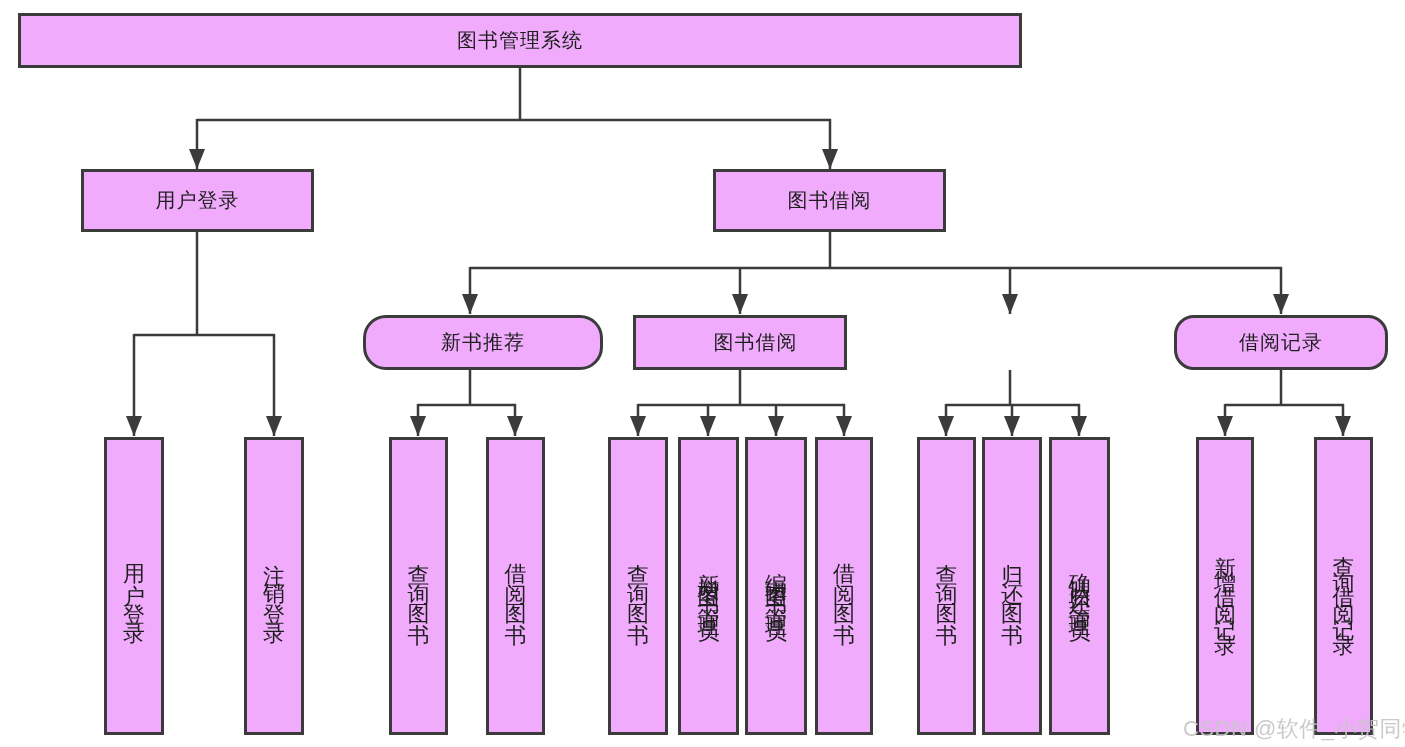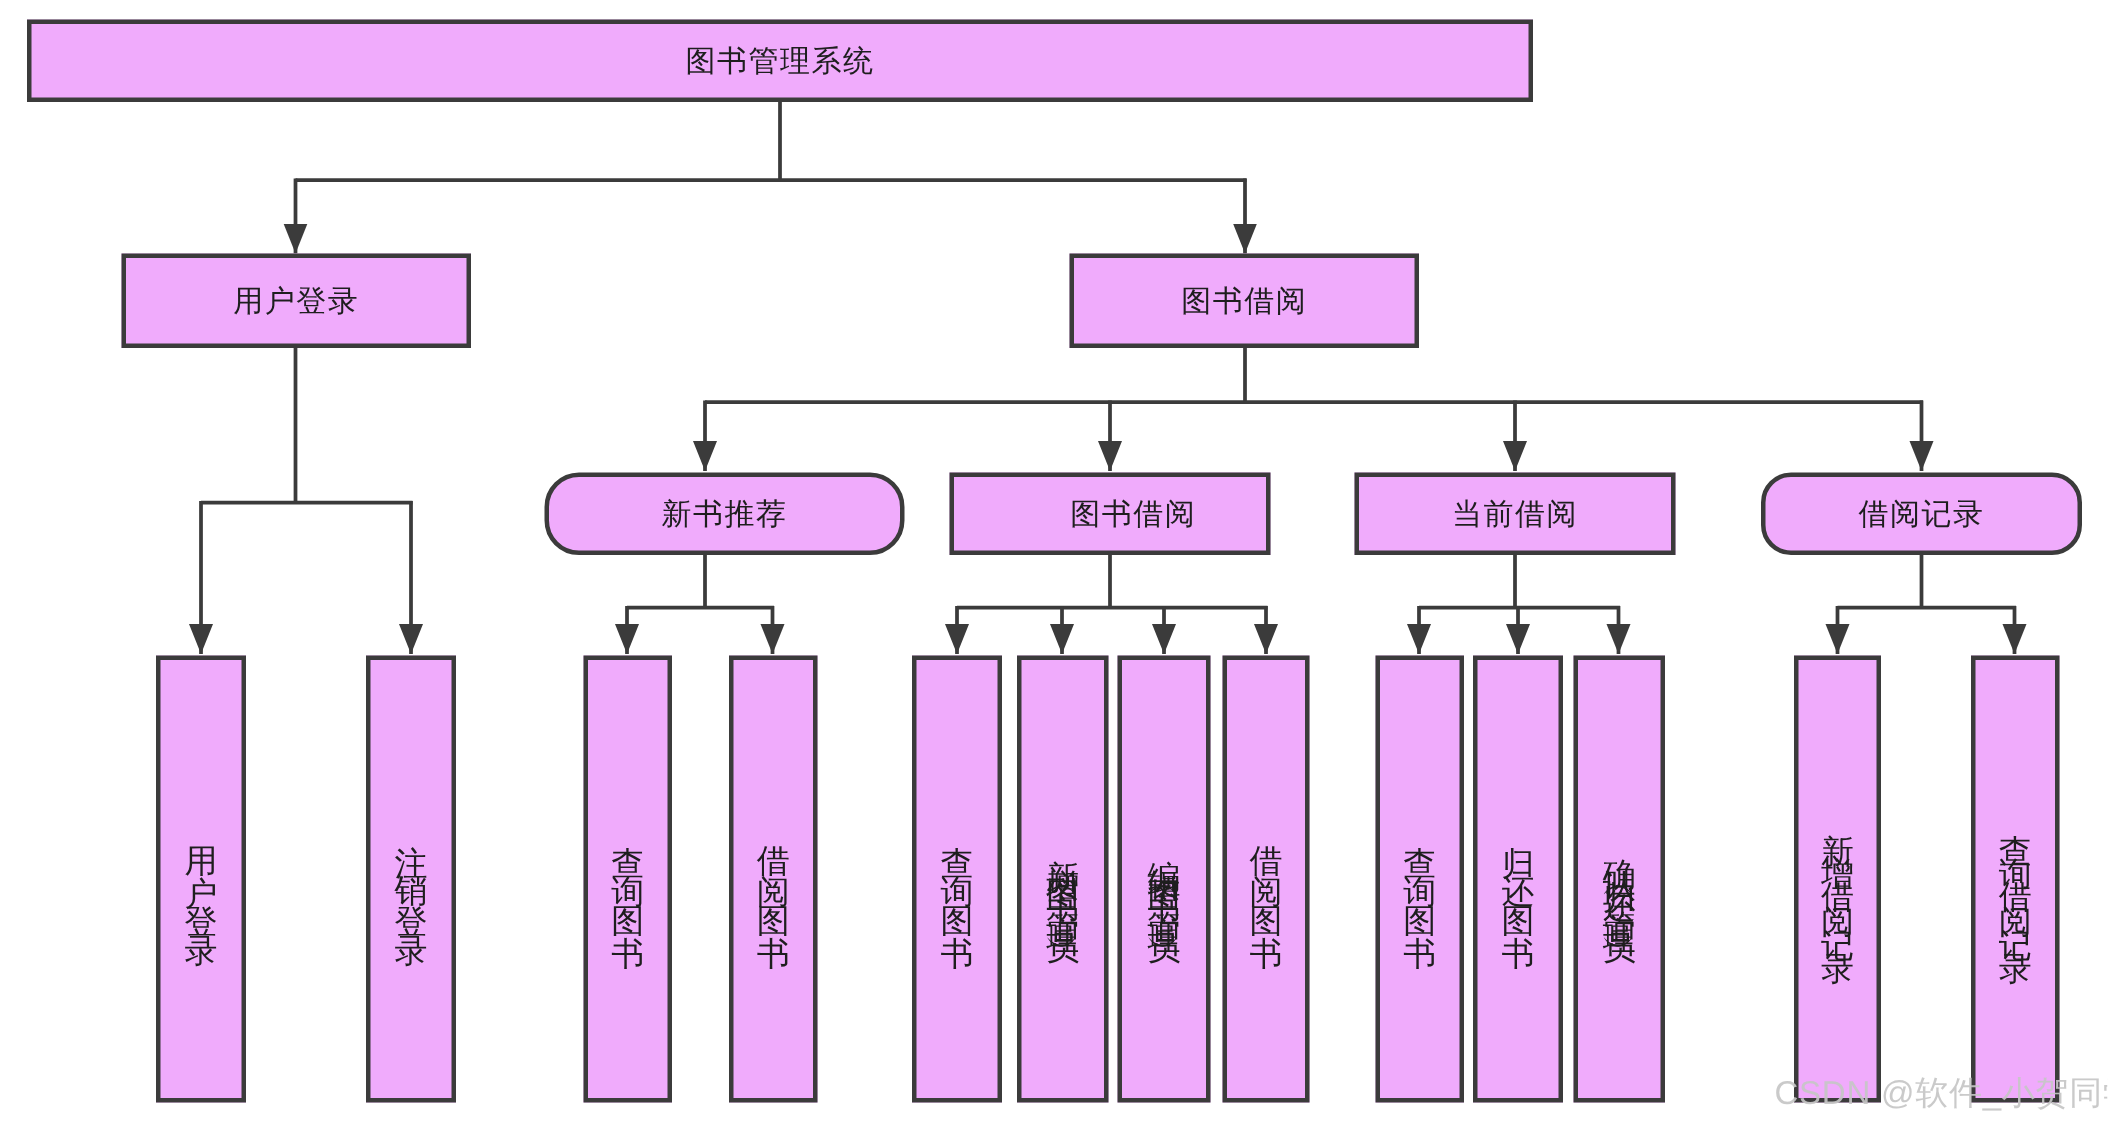--- a/index.html
+++ b/index.html
@@ -94,21 +94,20 @@
     </g>
   </svg>
 
   <div class="node h" style="left:18px;top:13px;width:1004px;height:55px;">图书管理系统</div>
 
   <div class="node h" style="left:81px;top:169px;width:233px;height:63px;">用户登录</div>
   <div class="node h" style="left:713px;top:169px;width:233px;height:63px;">图书借阅</div>
 
   <div class="node h" style="left:363px;top:315px;width:240px;height:55px;border-radius:23px;">新书推荐</div>
   <div class="node h" style="left:633px;top:315px;width:214px;height:55px;padding-left:31px;">图书借阅</div>
-  <div class="node h" style="left:903px;top:315px;width:214px;height:55px;">当前借阅</div>
   <div class="node h" style="left:1174px;top:315px;width:214px;height:55px;border-radius:20px;">借阅记录</div>
 
   <div class="node v" style="left:104px;top:437px;width:60px;height:298px;">
     <span class="vtext ls4">用户登录</span>
   </div>
   <div class="node v" style="left:244px;top:437px;width:60px;height:298px;">
     <span class="vtext ls4">注销登录</span>
   </div>
 
   <div class="node v" style="left:389px;top:437px;width:59px;height:298px;">

